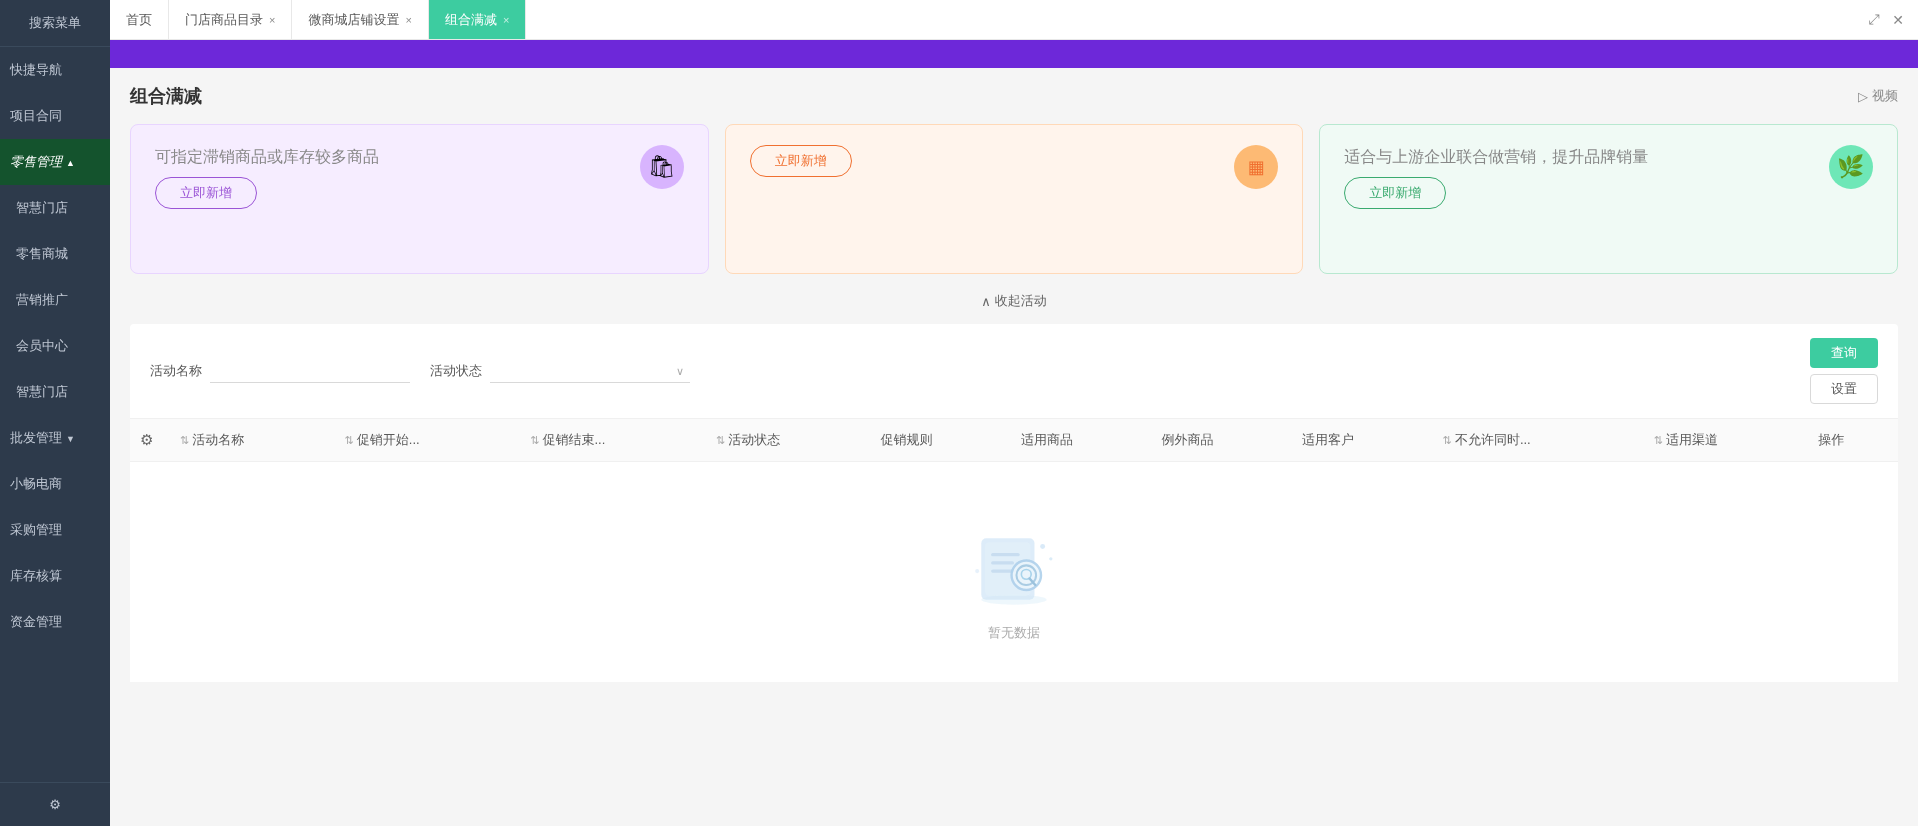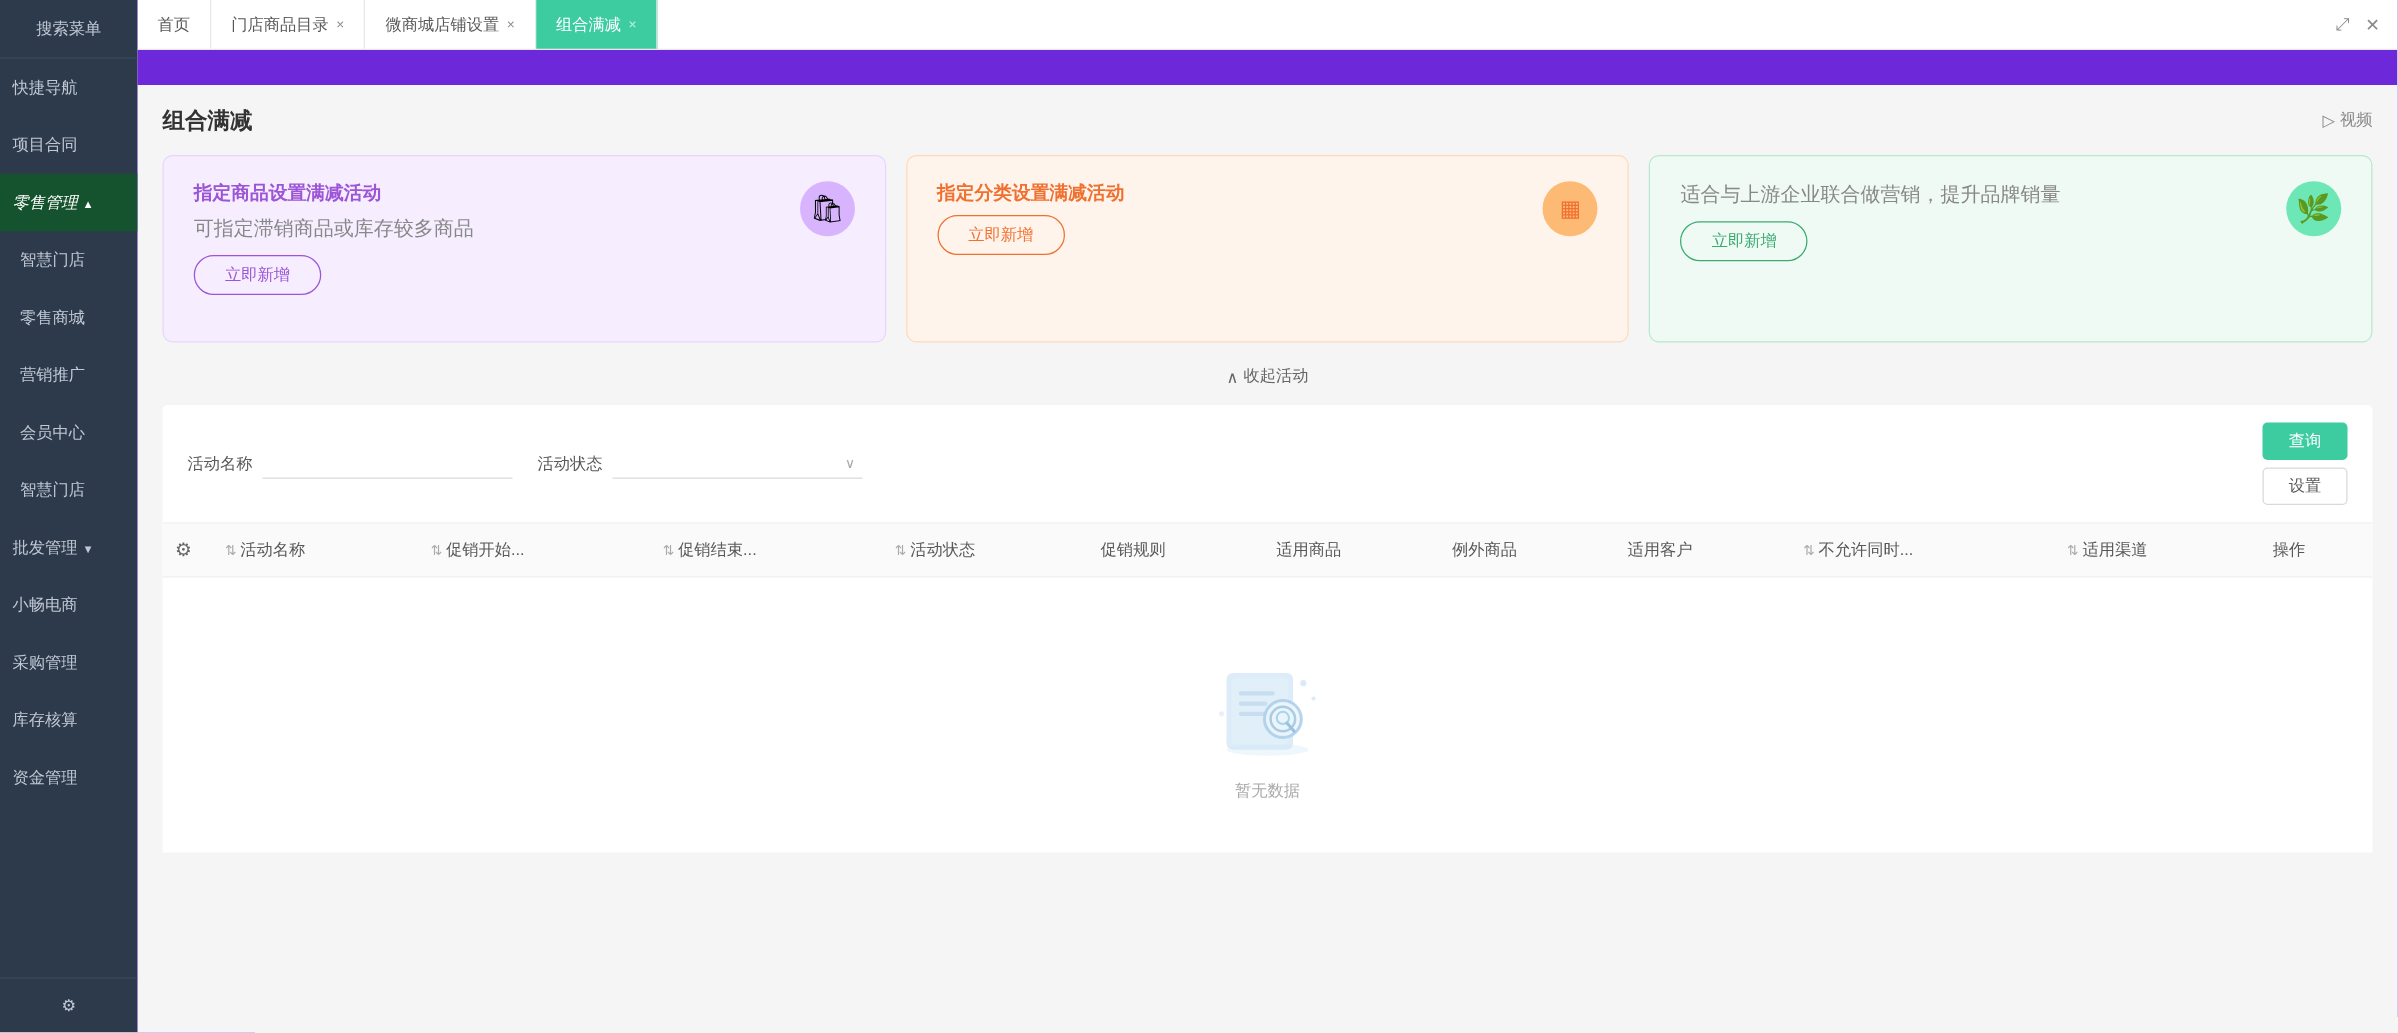--- a/index.html
+++ b/index.html
@@ -419,28 +419,26 @@
       <div class="video-link">
         <span>▷</span>
         <span>视频</span>
       </div>
     </div>
 
     <div class="cards-row">
 
       <div class="card card-purple">
         <div class="card-icon">🛍</div>
-        <div class="card-title">指定商品设置满减活动</div>
         <div class="card-desc">可指定滞销商品或库存较多商品</div>
         <button class="card-btn">立即新增</button>
       </div>
 
       <div class="card card-orange">
         <div class="card-icon" style="background:#fdba74; color:#f07030; font-size:18px;">▦</div>
-        <div class="card-title">指定分类设置满减活动</div>
         <button class="card-btn">立即新增</button>
       </div>
 
       <div class="card card-green">
         <div class="card-icon">🌿</div>
         <div class="card-desc">适合与上游企业联合做营销，提升品牌销量</div>
         <button class="card-btn">立即新增</button>
       </div>
 
     </div>

